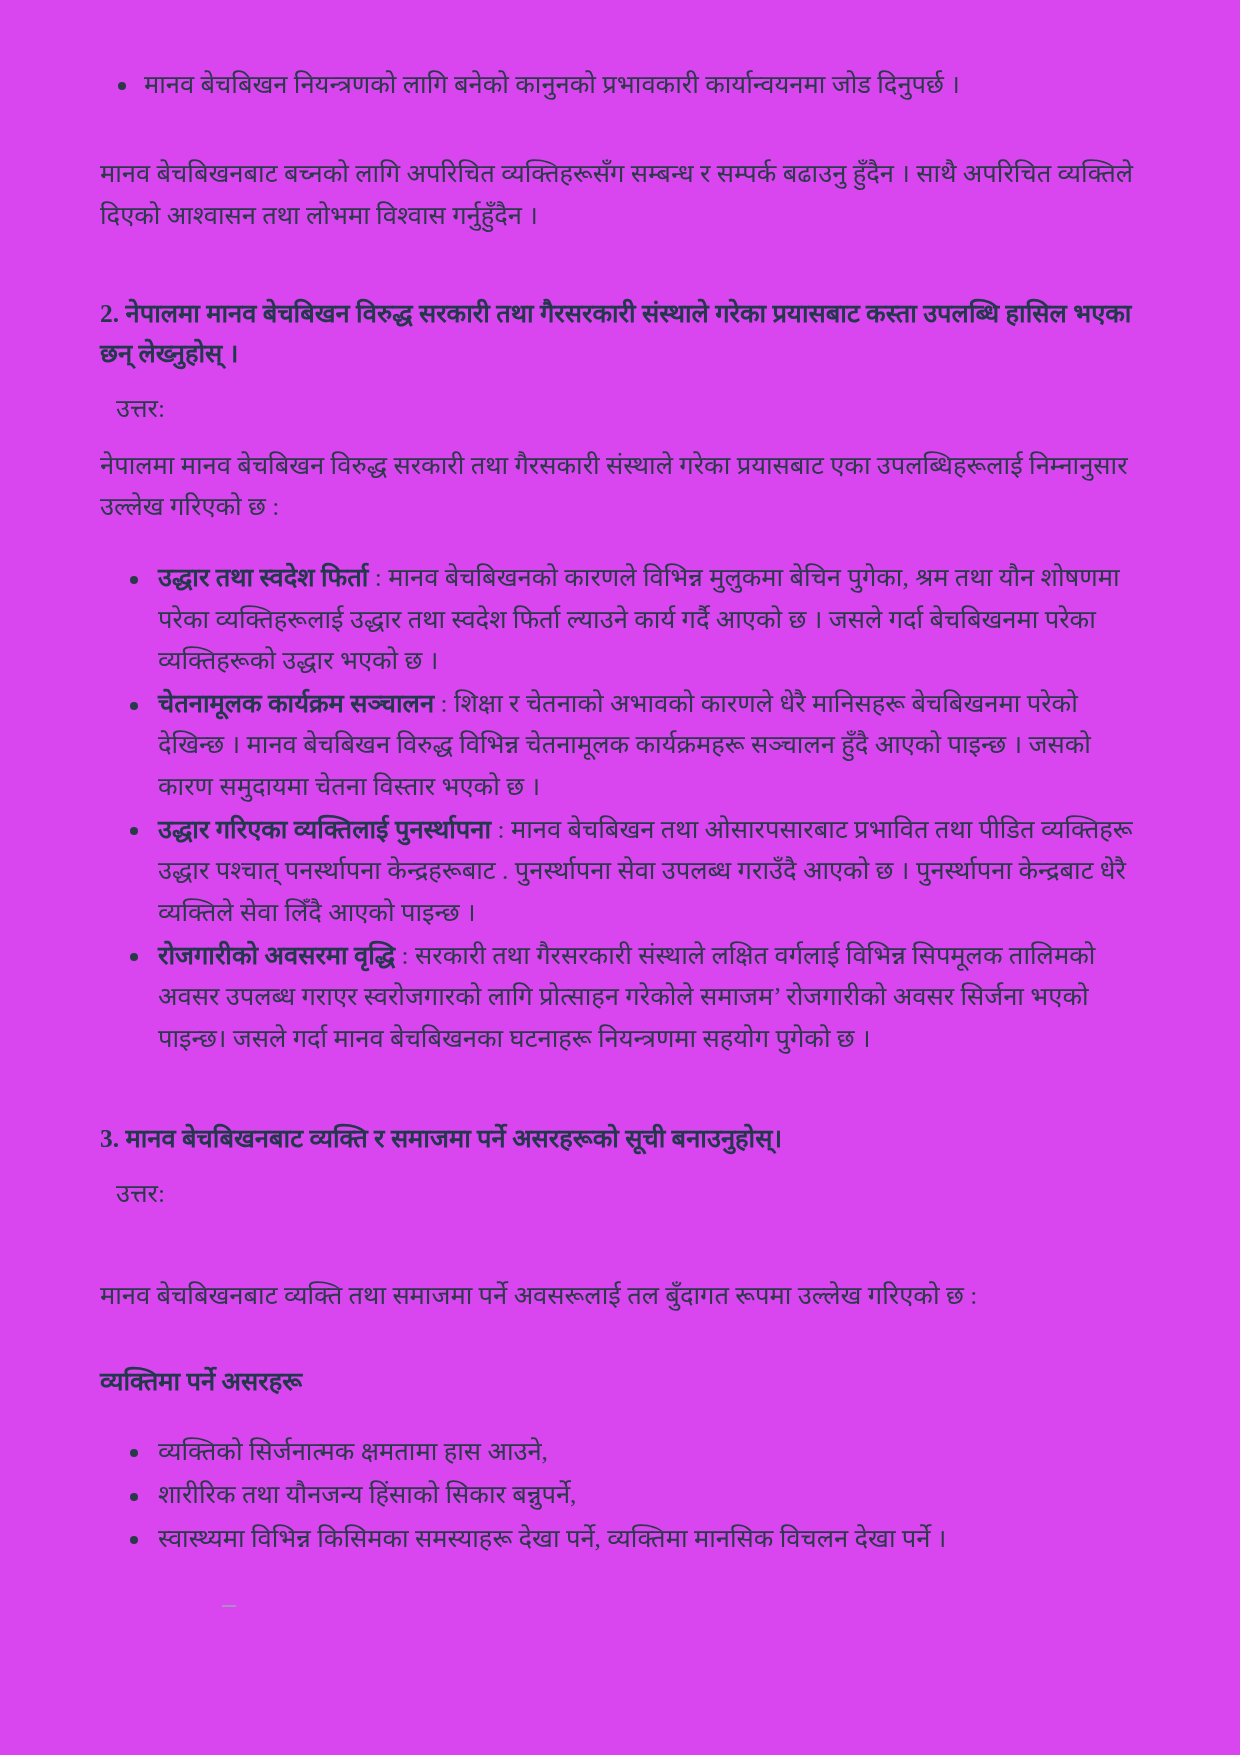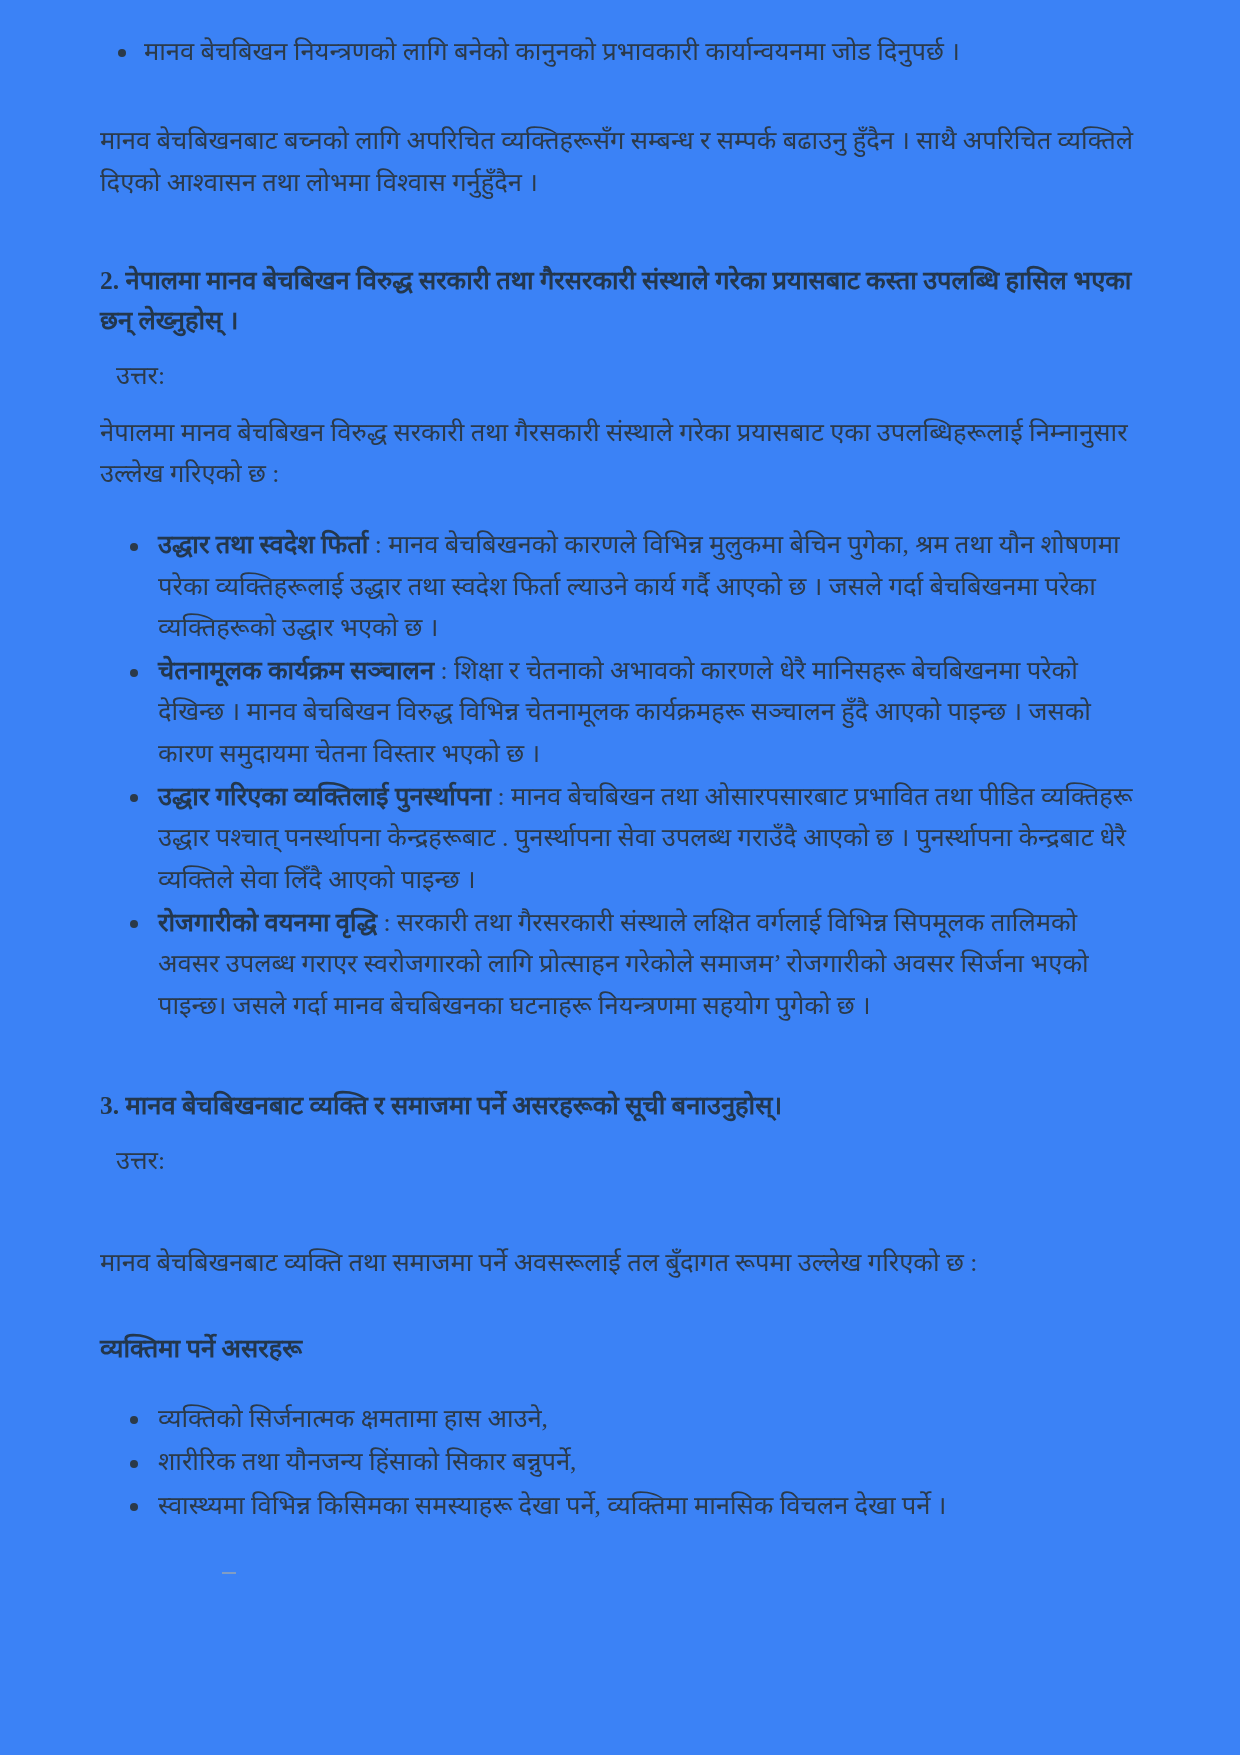--- a/index.html
+++ b/index.html
@@ -12,22 +12,22 @@
     width: 1240px;
     height: 1755px;
     font-family: "Liberation Serif", "DejaVu Serif", serif;
     color: #2b3a4a;
     position: relative;
     overflow: hidden;
   }
   .page {
     width: 1240px;
     min-height: 1755px;
-    background: #3b82f6;
-    padding: 31px 96px 40px 100px;
+    background: #d946ef;
+    padding: 64px 96px 40px 100px;
   }
 
   
   .para {
     font-size: 25.5px;
     line-height: 1.62;
     color: #2b3a4a;
     margin: 0;
     text-align: left;
   }
@@ -130,21 +130,21 @@
     <li>
       <span class="lead">उद्धार तथा स्वदेश फिर्ता</span><span> : मानव बेचबिखनको कारणले विभिन्न मुलुकमा बेचिन पुगेका, श्रम तथा यौन शोषणमा परेका व्यक्तिहरूलाई उद्धार तथा स्वदेश फिर्ता ल्याउने कार्य गर्दै आएको छ । जसले गर्दा बेचबिखनमा परेका व्यक्तिहरूको उद्धार भएको छ ।</span>
     </li>
     <li>
       <span class="lead">चेतनामूलक कार्यक्रम सञ्चालन</span><span> : शिक्षा र चेतनाको अभावको कारणले धेरै मानिसहरू बेचबिखनमा परेको देखिन्छ । मानव बेचबिखन विरुद्ध विभिन्न चेतनामूलक कार्यक्रमहरू सञ्चालन हुँदै आएको पाइन्छ । जसको कारण समुदायमा चेतना विस्तार भएको छ ।</span>
     </li>
     <li>
       <span class="lead">उद्धार गरिएका व्यक्तिलाई पुनर्स्थापना</span><span> : मानव बेचबिखन तथा ओसारपसारबाट प्रभावित तथा पीडित व्यक्तिहरू उद्धार पश्चात् पनर्स्थापना केन्द्रहरूबाट . पुनर्स्थापना सेवा उपलब्ध गराउँदै आएको छ । पुनर्स्थापना केन्द्रबाट धेरै व्यक्तिले सेवा लिँदै आएको पाइन्छ ।</span>
     </li>
     <li>
-      <span class="lead">रोजगारीको वयनमा वृद्धि</span><span> : सरकारी तथा गैरसरकारी संस्थाले लक्षित वर्गलाई विभिन्न सिपमूलक तालिमको अवसर उपलब्ध गराएर स्वरोजगारको लागि प्रोत्साहन गरेकोले समाजम’ रोजगारीको अवसर सिर्जना भएको पाइन्छ। जसले गर्दा मानव बेचबिखनका घटनाहरू नियन्त्रणमा सहयोग पुगेको छ ।</span>
+      <span class="lead">रोजगारीको अवसरमा वृद्धि</span><span> : सरकारी तथा गैरसरकारी संस्थाले लक्षित वर्गलाई विभिन्न सिपमूलक तालिमको अवसर उपलब्ध गराएर स्वरोजगारको लागि प्रोत्साहन गरेकोले समाजम’ रोजगारीको अवसर सिर्जना भएको पाइन्छ। जसले गर्दा मानव बेचबिखनका घटनाहरू नियन्त्रणमा सहयोग पुगेको छ ।</span>
     </li>
   </ul>
 
   <div class="gap-xl"></div>
 
   <p class="q-heading">3. मानव बेचबिखनबाट व्यक्ति र समाजमा पर्ने असरहरूको सूची बनाउनुहोस्।</p>
   <p class="label-uttar">उत्तर:</p>
 
   <div class="gap-lg"></div>
 

